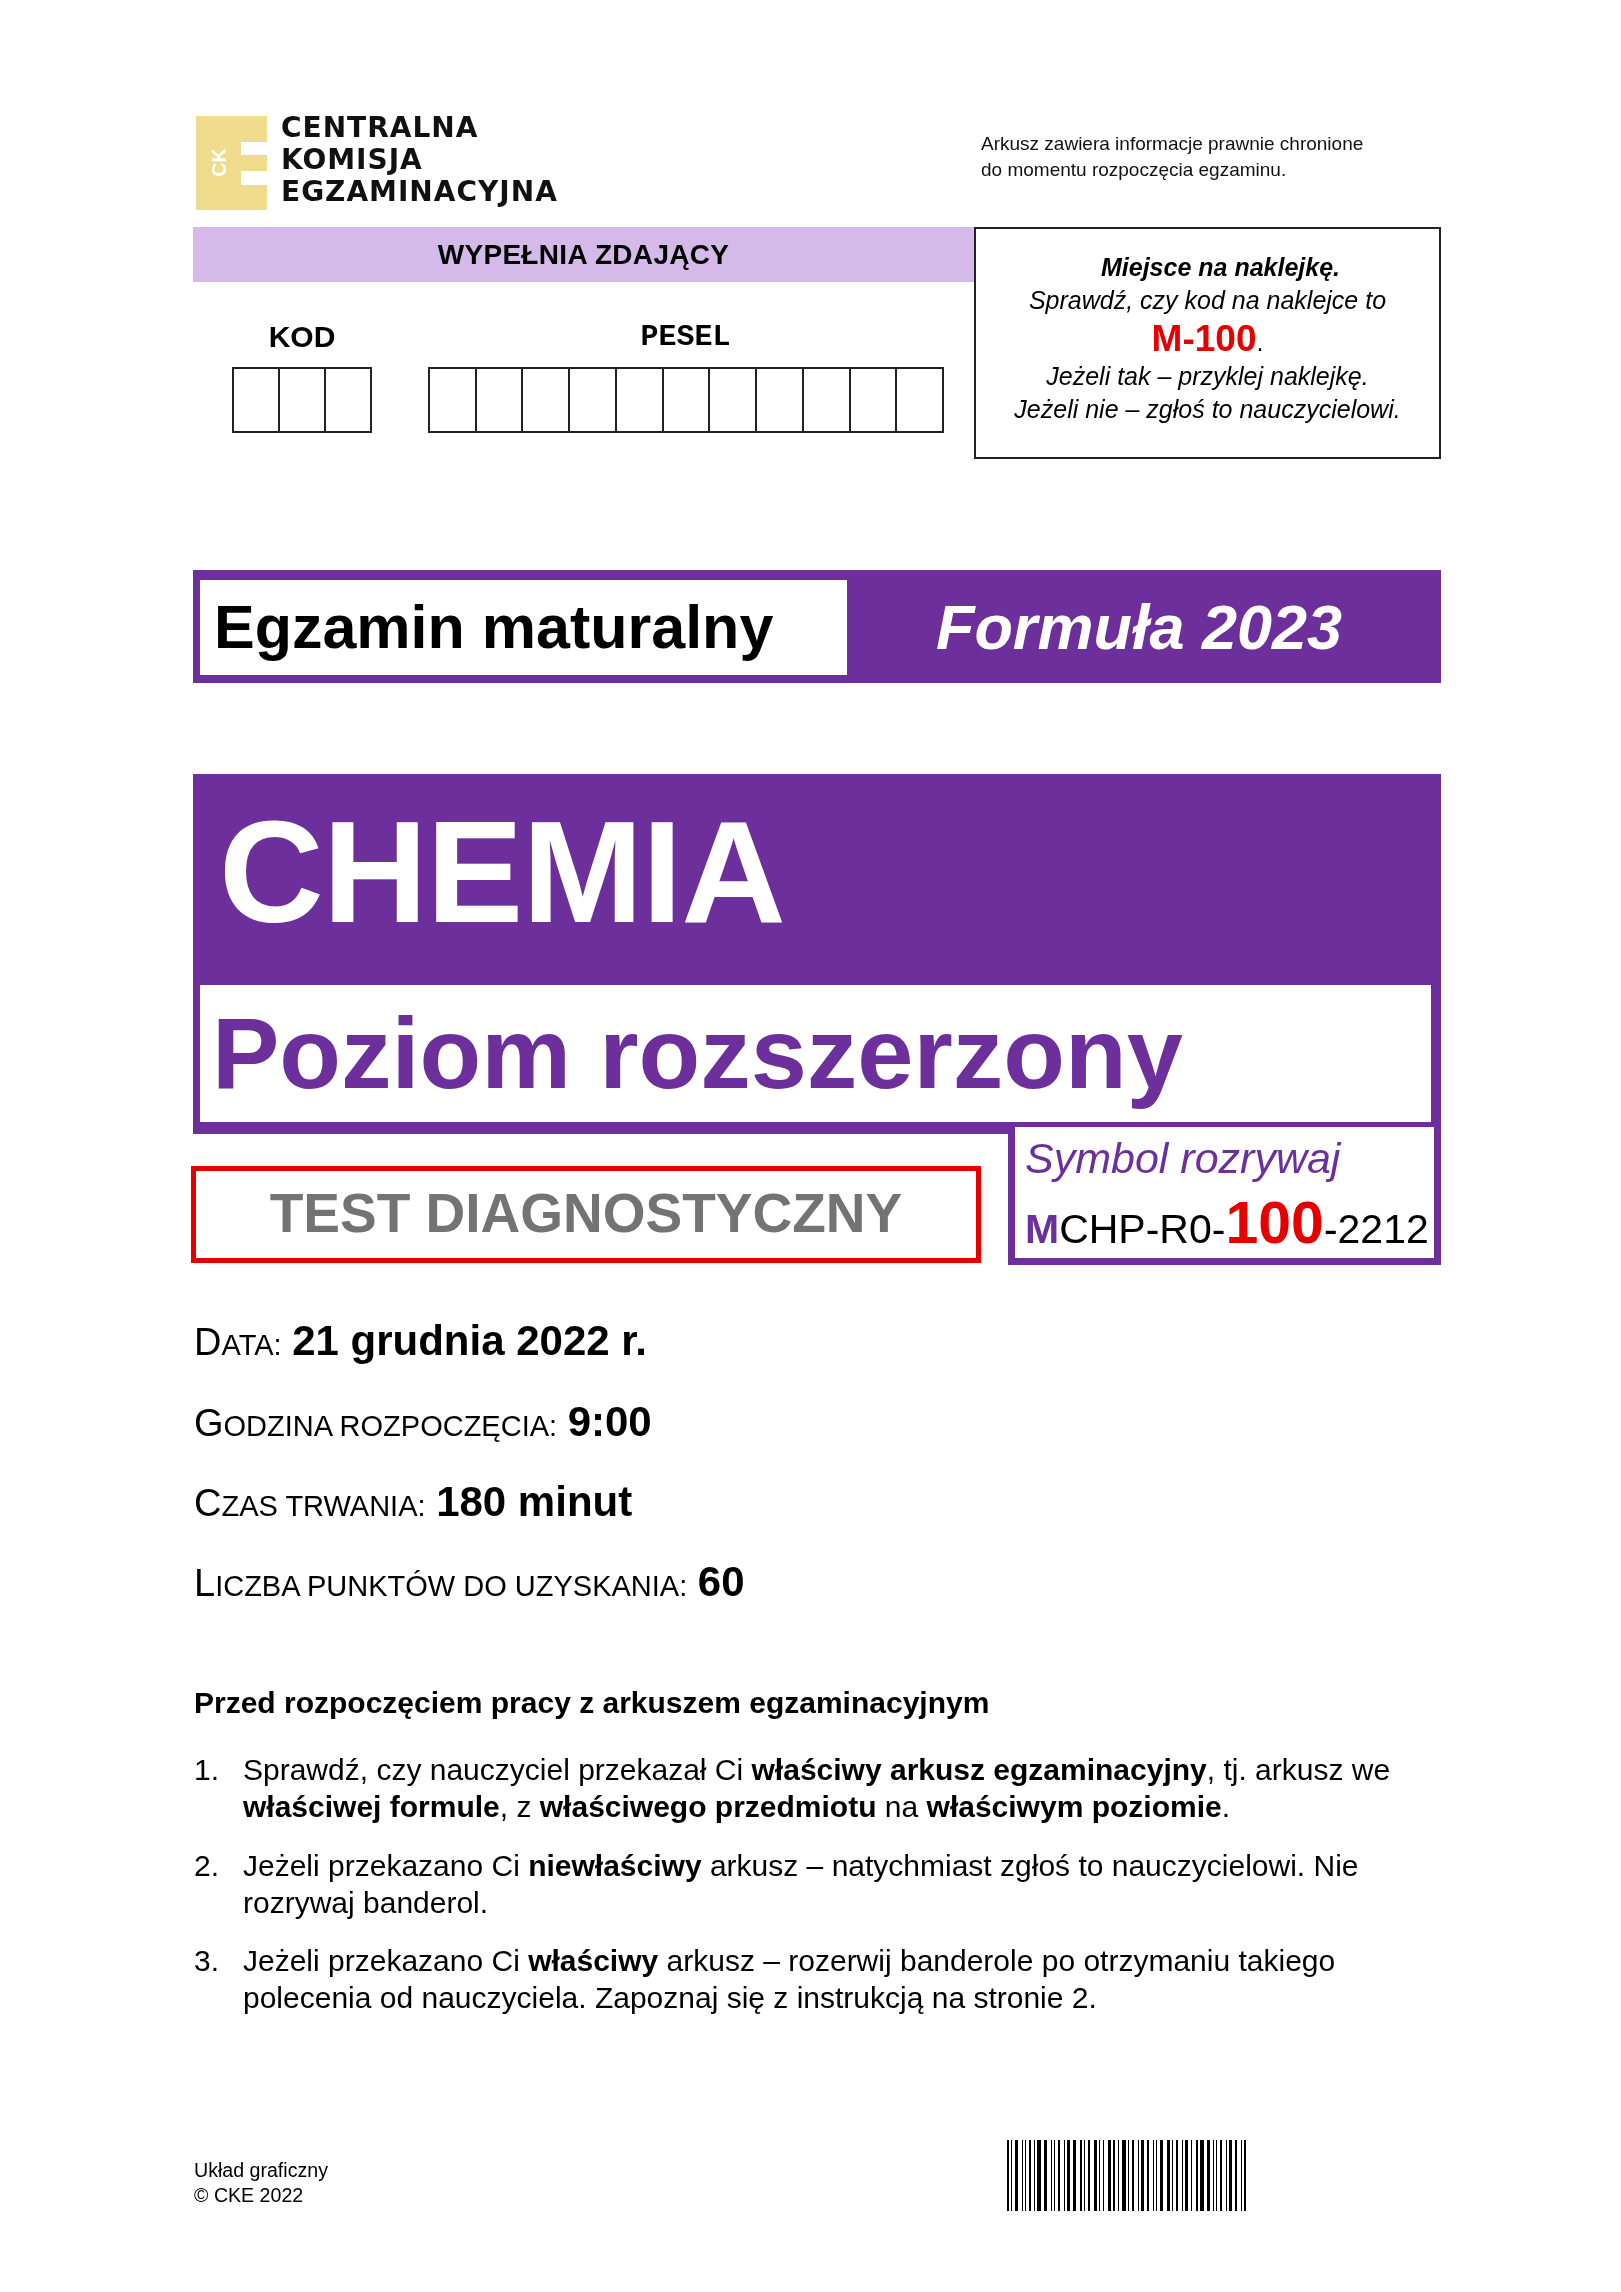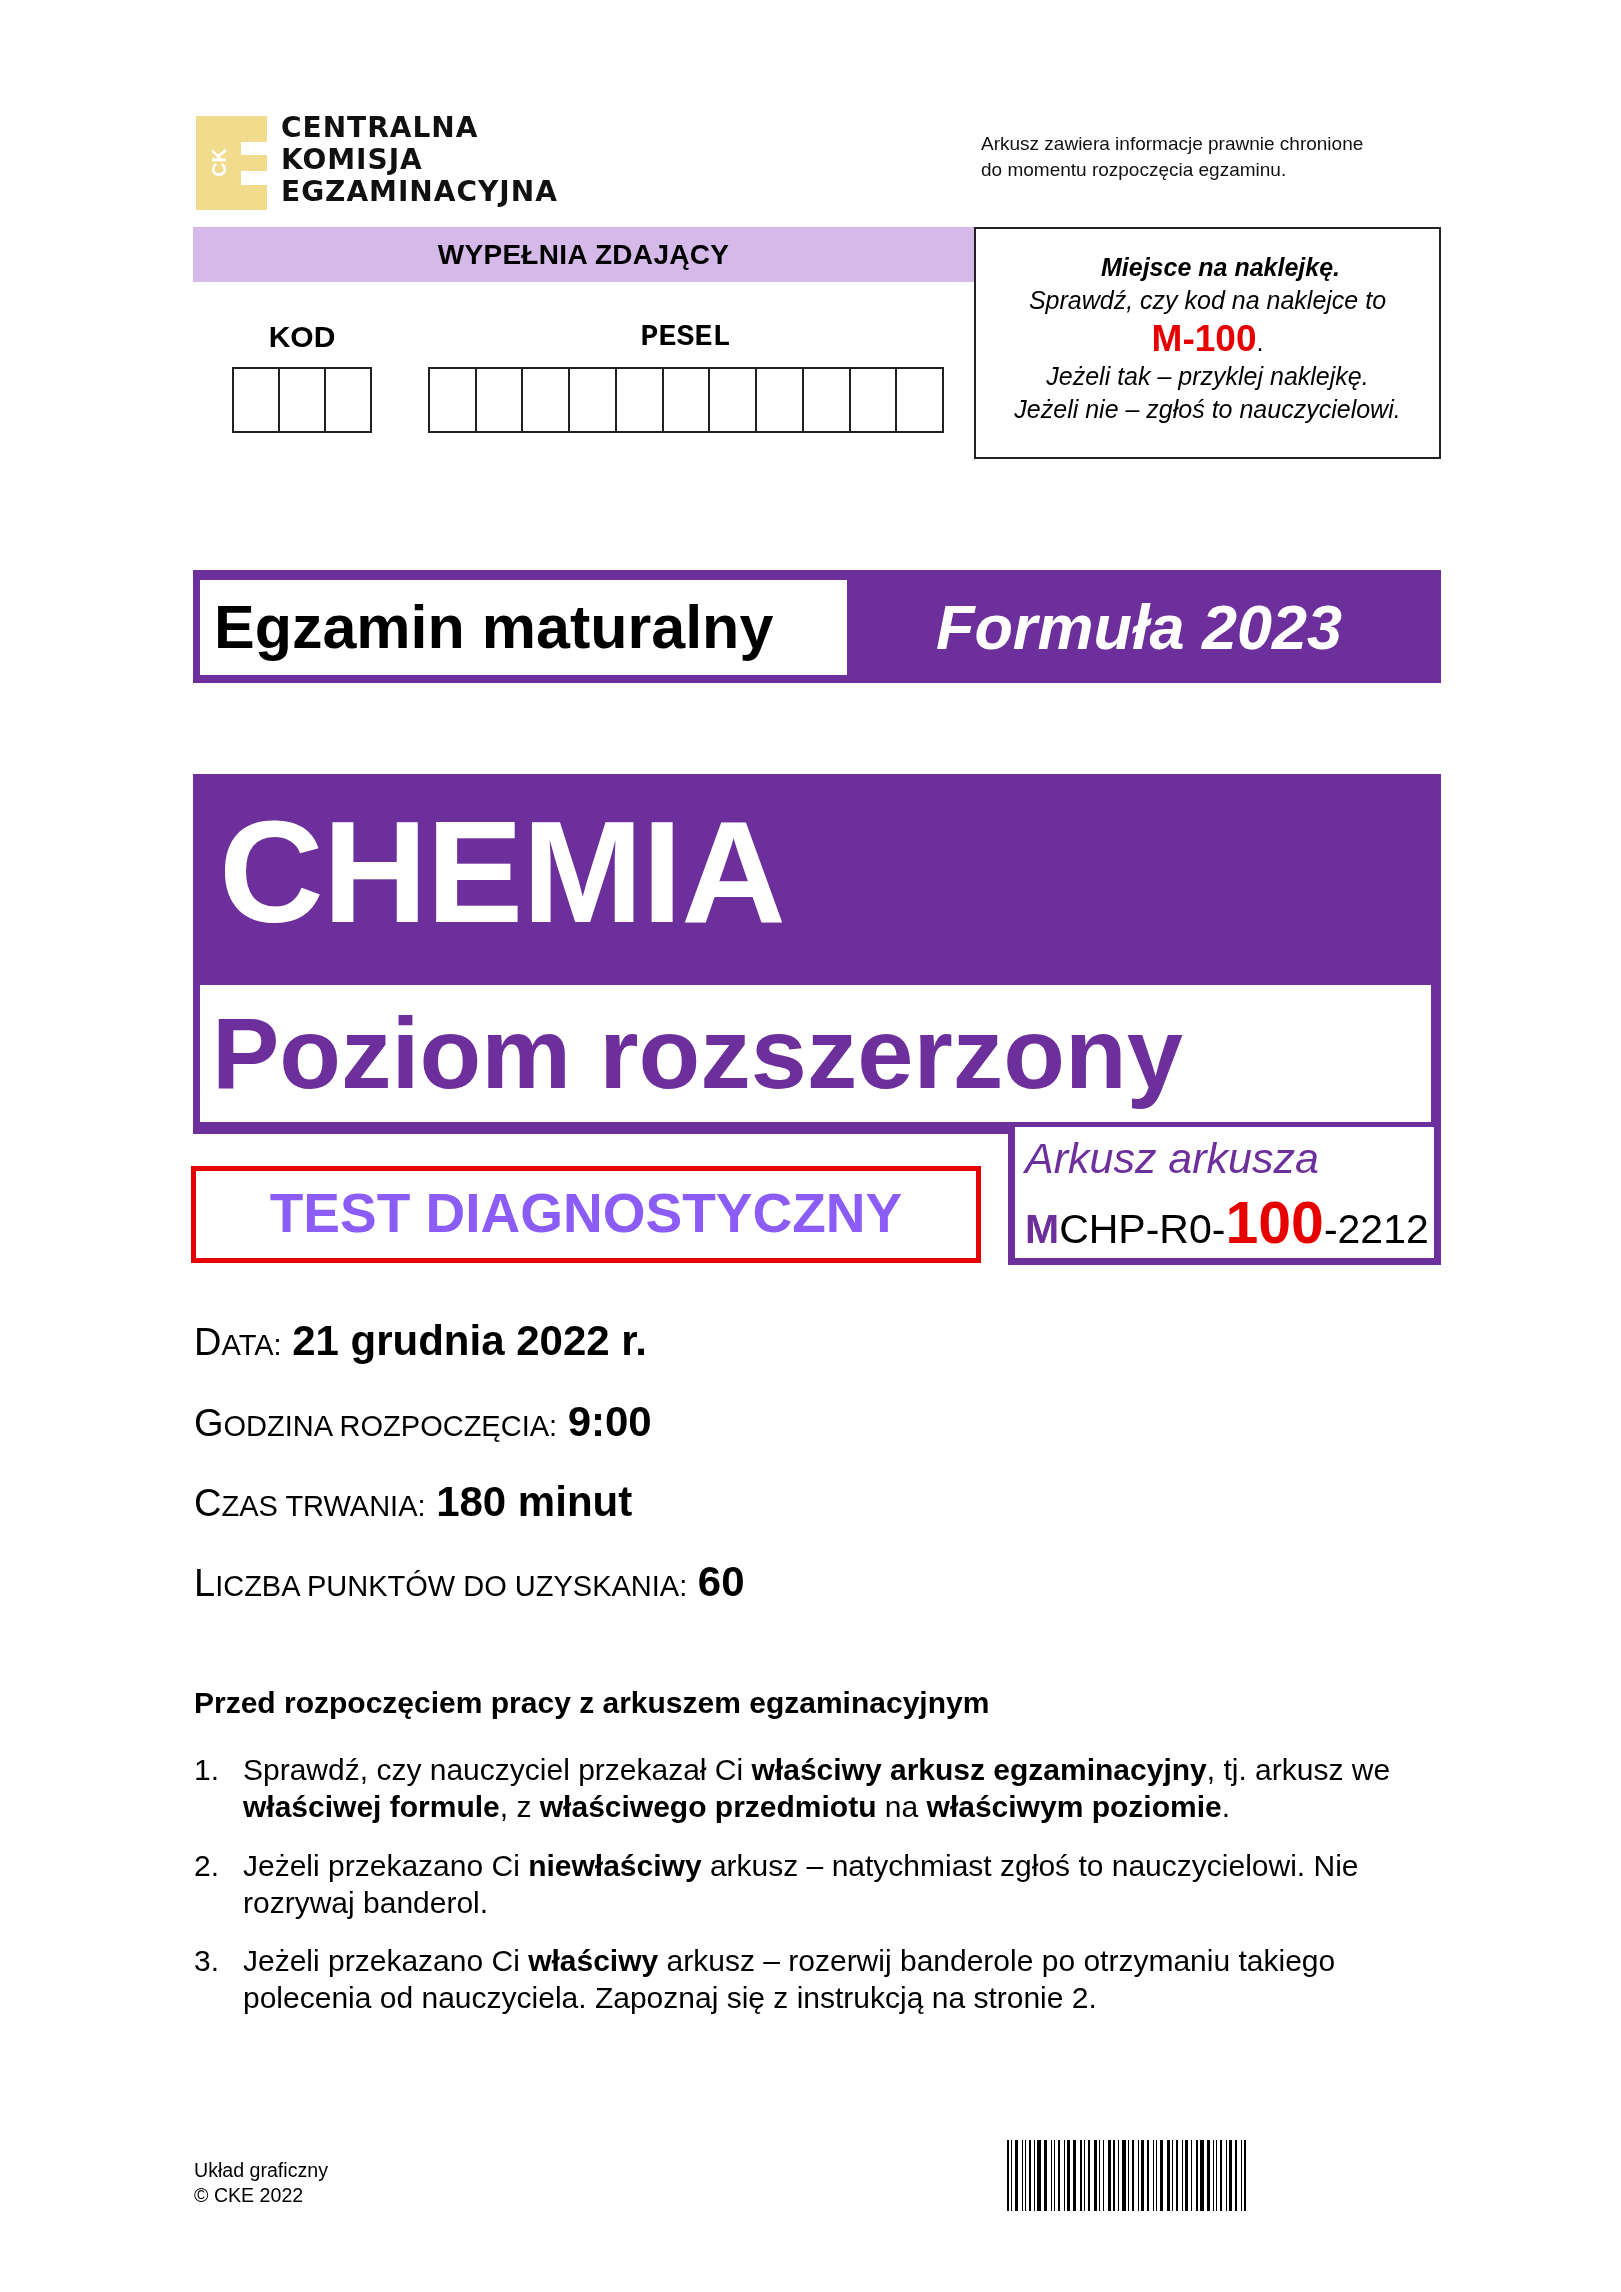--- a/index.html
+++ b/index.html
@@ -53,21 +53,21 @@
   
   .symbol-box { left: 1008px; top: 1127px; width: 433px; height: 138px; border: 7.8px solid #6d2f9c; border-top: none;
                 box-sizing: border-box; background: #fff; }
   .symbol-label { left: 1025px; top: 1133px; color: #6d2f9c; font-style: italic; font-size: 43px; line-height: 51px; }
   .symbol-code { left: 1025px; top: 1196px; font-size: 41px; line-height: 55px; white-space: nowrap; }
   .symbol-code .m { color: #6d2f9c; font-weight: bold; }
   .symbol-code .num { color: #e60000; font-weight: bold; font-size: 59px; }
 
   
   .test-box { left: 191px; top: 1166px; width: 790px; height: 97px; border: 5.9px solid #e60000; box-sizing: border-box;
-              text-align: center; color: #8b5cf6; font-weight: bold; font-size: 55px; line-height: 85px; }
+              text-align: center; color: #737373; font-weight: bold; font-size: 55px; line-height: 85px; }
 
   
   .info { left: 194px; font-size: 38px; white-space: nowrap; }
   .info .k { font-size: 29px; }
   .info .k .big { font-size: 38px; }
   .info .v { font-weight: bold; font-size: 42px; }
   .info1 { top: 1317px; } .info2 { top: 1398px; } .info3 { top: 1478px; } .info4 { top: 1558px; }
 
   
   .instr-title { left: 194px; top: 1686px; font-weight: bold; font-size: 30px; }
@@ -135,21 +135,21 @@
 <div class="abs egz-title">Egzamin maturalny</div>
 <div class="abs formula">Formuła 2023</div>
 
 <div class="abs subj-top"></div>
 <div class="abs subj-name">CHEMIA</div>
 <div class="abs level-frame"></div>
 <div class="abs level-inner"></div>
 <div class="abs level-name">Poziom rozszerzony</div>
 
 <div class="abs symbol-box"></div>
-<div class="abs symbol-label">Arkusz arkusza</div>
+<div class="abs symbol-label">Symbol rozrywaj</div>
 <div class="abs symbol-code">
   <span class="m">M</span><span>CHP-R0-</span><span class="num">100</span><span>-2212</span>
 </div>
 
 <div class="abs test-box">TEST DIAGNOSTYCZNY</div>
 
 <div class="abs info info1">
   <span class="k"><span class="big">D</span><span>ATA:</span></span>
   <span class="v">21 grudnia 2022 r.</span>
 </div>

